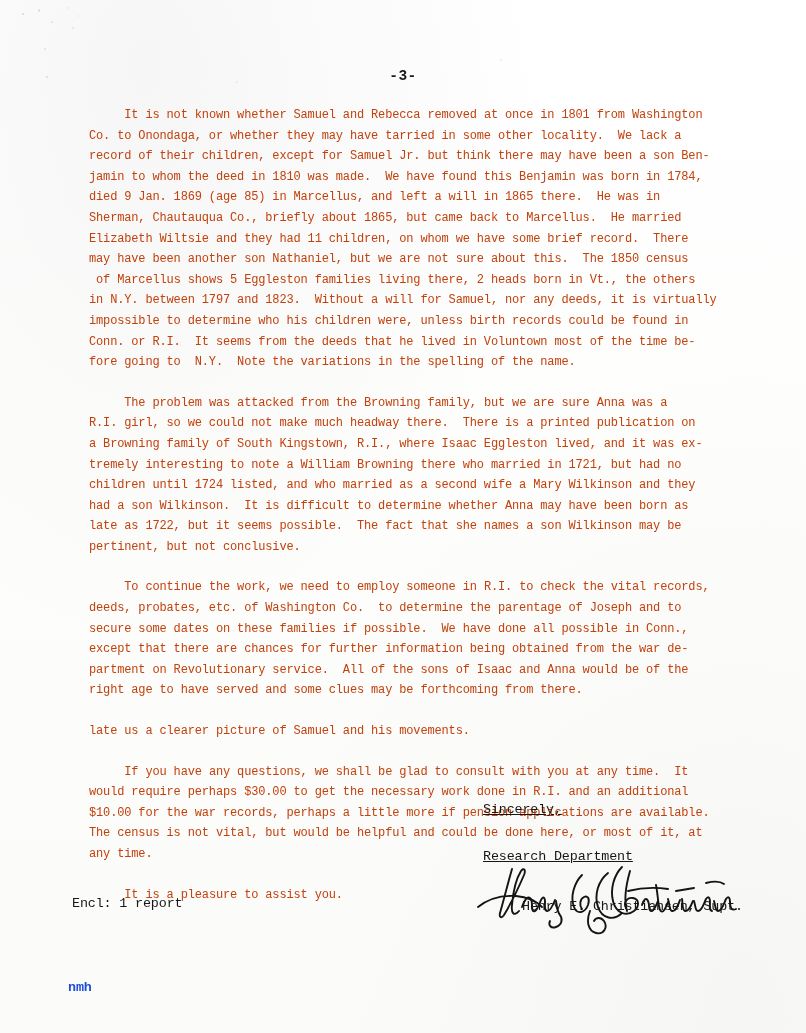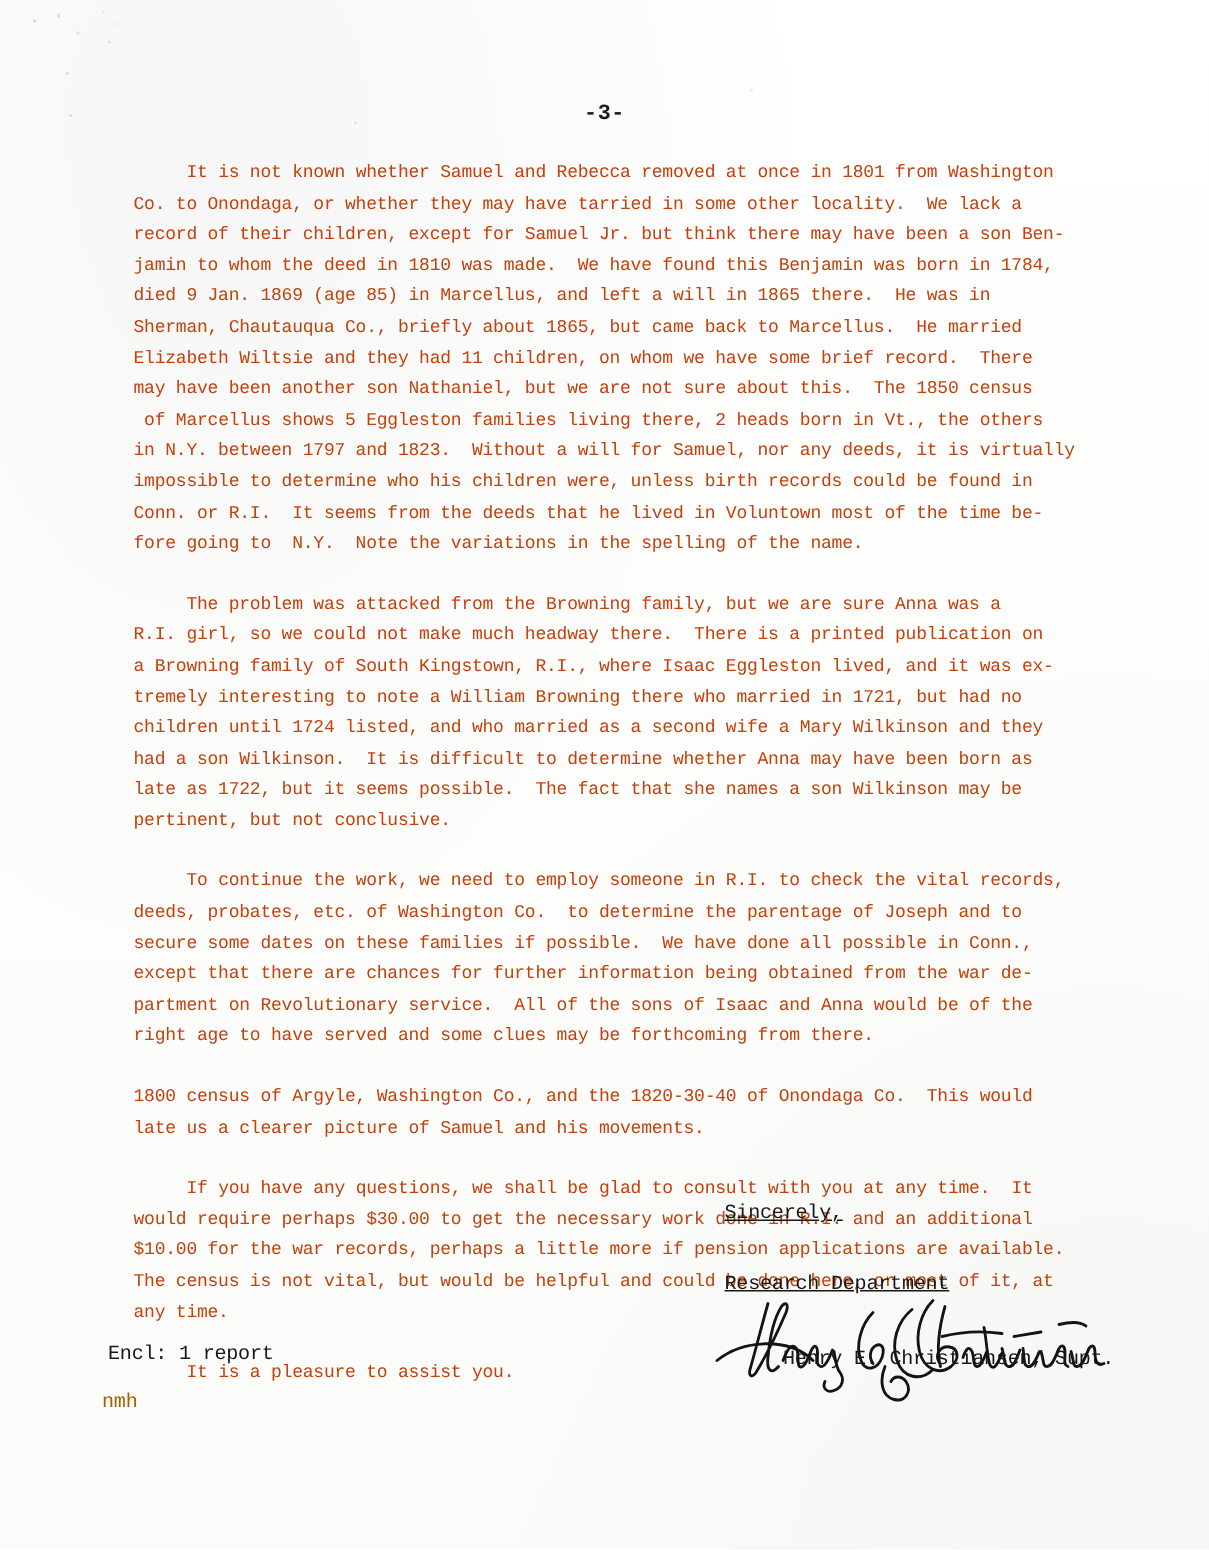--- a/index.html
+++ b/index.html
@@ -99,24 +99,25 @@
     position: absolute;
     left: 72px;
     top: 896px;
     font-size: 13.4px;
     color: #171717;
     letter-spacing: -0.15px;
   }
   #initials {
     position: absolute;
     left: 68px;
-    top: 928px;
+    top: 980px;
     font-size: 13.4px;
-    color: #a16207;
+    color: #1d4ed8;
     letter-spacing: -0.15px;
+    font-weight: bold;
   }
 </style>
 </head>
 <body>
 
 <div id="page">
 
   <div id="paper-texture"></div>
 
   <div class="speck" style="left:22px;  top:13px;  width:2px; height:2px; opacity:.55;"></div>
@@ -130,21 +131,21 @@
   <div class="speck" style="left:500px; top:59px;  width:2px; height:2px; opacity:.30;"></div>
   <div class="speck" style="left:236px; top:81px;  width:2px; height:2px; opacity:.30;"></div>
 
   <div id="page-number">-3-</div>
 
   <div id="letter-body">
 
     <p class="para"><span class="ln">     It is not known whether Samuel and Rebecca removed at once in 1801 from Washington</span><span class="ln">Co. to Onondaga, or whether they may have tarried in some other locality.  We lack a</span><span class="ln">record of their children, except for Samuel Jr. but think there may have been a son Ben-</span><span class="ln">jamin to whom the deed in 1810 was made.  We have found this Benjamin was born in 1784,</span><span class="ln">died 9 Jan. 1869 (age 85) in Marcellus, and left a will in 1865 there.  He was in</span><span class="ln">Sherman, Chautauqua Co., briefly about 1865, but came back to Marcellus.  He married</span><span class="ln">Elizabeth Wiltsie and they had 11 children, on whom we have some brief record.  There</span><span class="ln">may have been another son Nathaniel, but we are not sure about this.  The 1850 census</span><span class="ln"> of Marcellus shows 5 Eggleston families living there, 2 heads born in Vt., the others</span><span class="ln">in N.Y. between 1797 and 1823.  Without a will for Samuel, nor any deeds, it is virtually</span><span class="ln">impossible to determine who his children were, unless birth records could be found in</span><span class="ln">Conn. or R.I.  It seems from the deeds that he lived in Voluntown most of the time be-</span><span class="ln">fore going to  N.Y.  Note the variations in the spelling of the name.</span></p>
     <p class="para"><span class="ln">     The problem was attacked from the Browning family, but we are sure Anna was a</span><span class="ln">R.I. girl, so we could not make much headway there.  There is a printed publication on</span><span class="ln">a Browning family of South Kingstown, R.I., where Isaac Eggleston lived, and it was ex-</span><span class="ln">tremely interesting to note a William Browning there who married in 1721, but had no</span><span class="ln">children until 1724 listed, and who married as a second wife a Mary Wilkinson and they</span><span class="ln">had a son Wilkinson.  It is difficult to determine whether Anna may have been born as</span><span class="ln">late as 1722, but it seems possible.  The fact that she names a son Wilkinson may be</span><span class="ln">pertinent, but not conclusive.</span></p>
     <p class="para"><span class="ln">     To continue the work, we need to employ someone in R.I. to check the vital records,</span><span class="ln">deeds, probates, etc. of Washington Co.  to determine the parentage of Joseph and to</span><span class="ln">secure some dates on these families if possible.  We have done all possible in Conn.,</span><span class="ln">except that there are chances for further information being obtained from the war de-</span><span class="ln">partment on Revolutionary service.  All of the sons of Isaac and Anna would be of the</span><span class="ln">right age to have served and some clues may be forthcoming from there.</span></p>
-    <p class="para"><span class="ln">1800 census of Argyle, Washington Co., and the 1820-30-40 of Onondaga Co.  This would</span><span class="ln">late us a clearer picture of Samuel and his movements.</span></p>
+    <p class="para"><span class="ln">late us a clearer picture of Samuel and his movements.</span></p>
     <p class="para"><span class="ln">     If you have any questions, we shall be glad to consult with you at any time.  It</span><span class="ln">would require perhaps $30.00 to get the necessary work done in R.I. and an additional</span><span class="ln">$10.00 for the war records, perhaps a little more if pension applications are available.</span><span class="ln">The census is not vital, but would be helpful and could be done here, or most of it, at</span><span class="ln">any time.</span></p>
     <p class="para"><span class="ln">     It is a pleasure to assist you.</span></p>
 
   </div>
 
   <div id="closing-block">
     <div class="sincerely">Sincerely,</div>
     <div>Research Department</div>
   </div>
 

